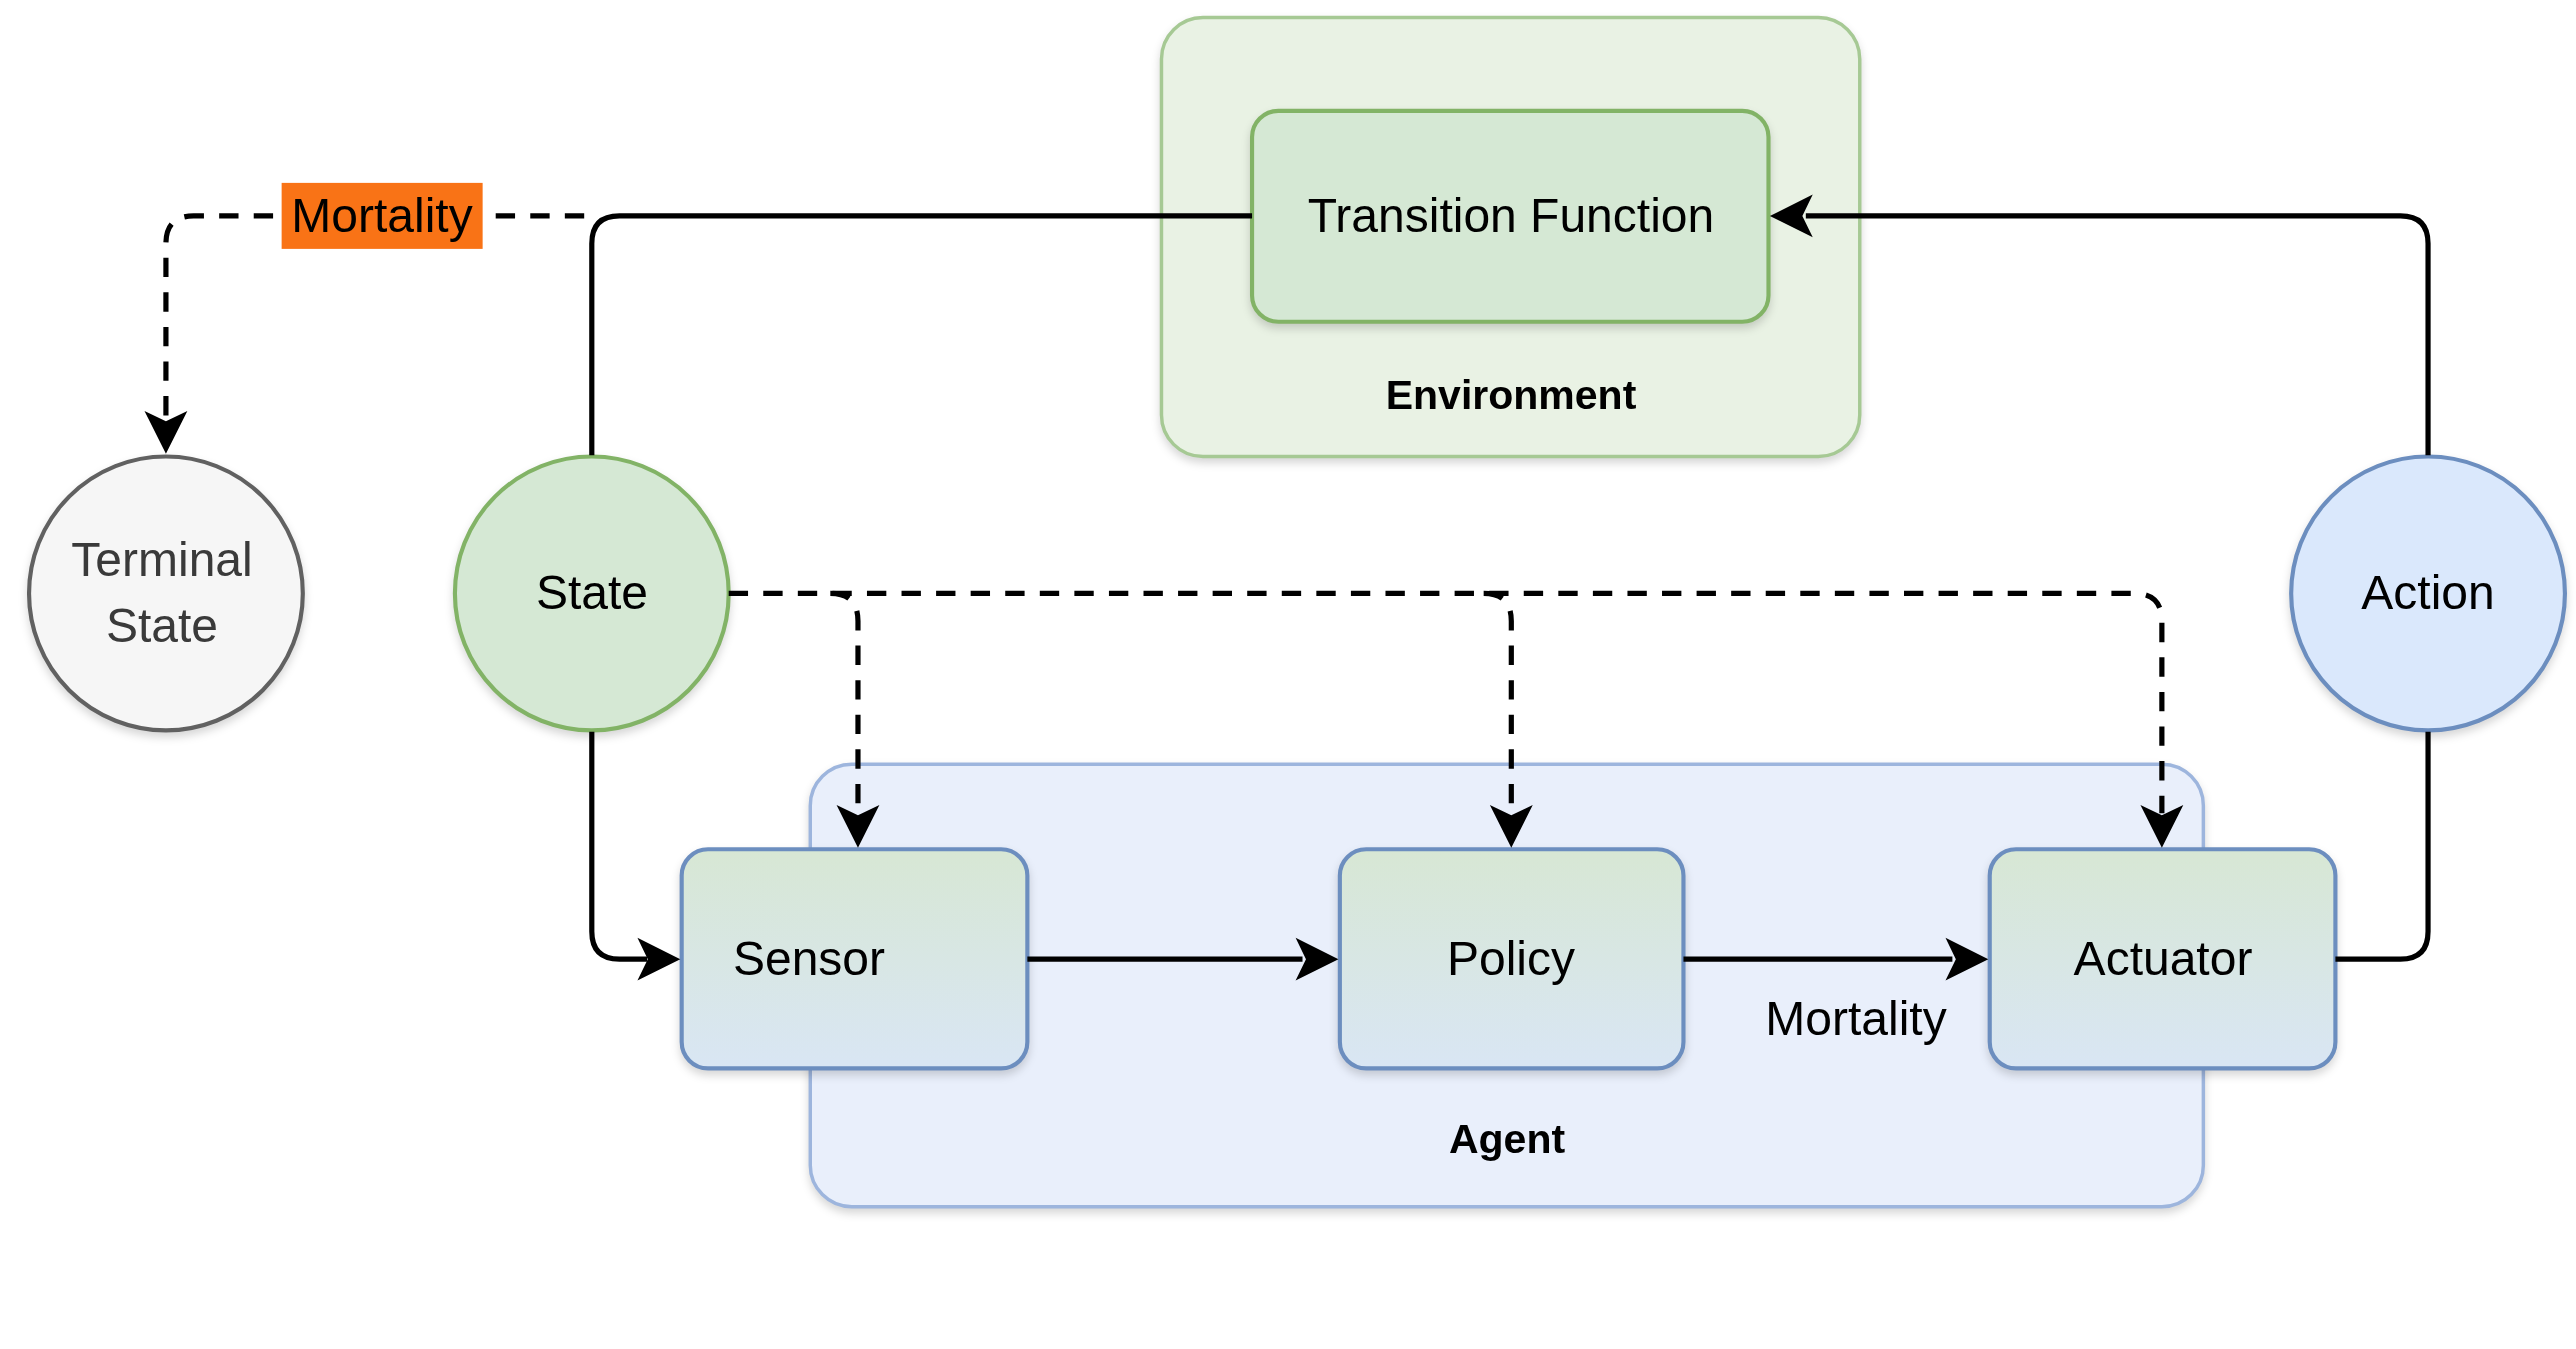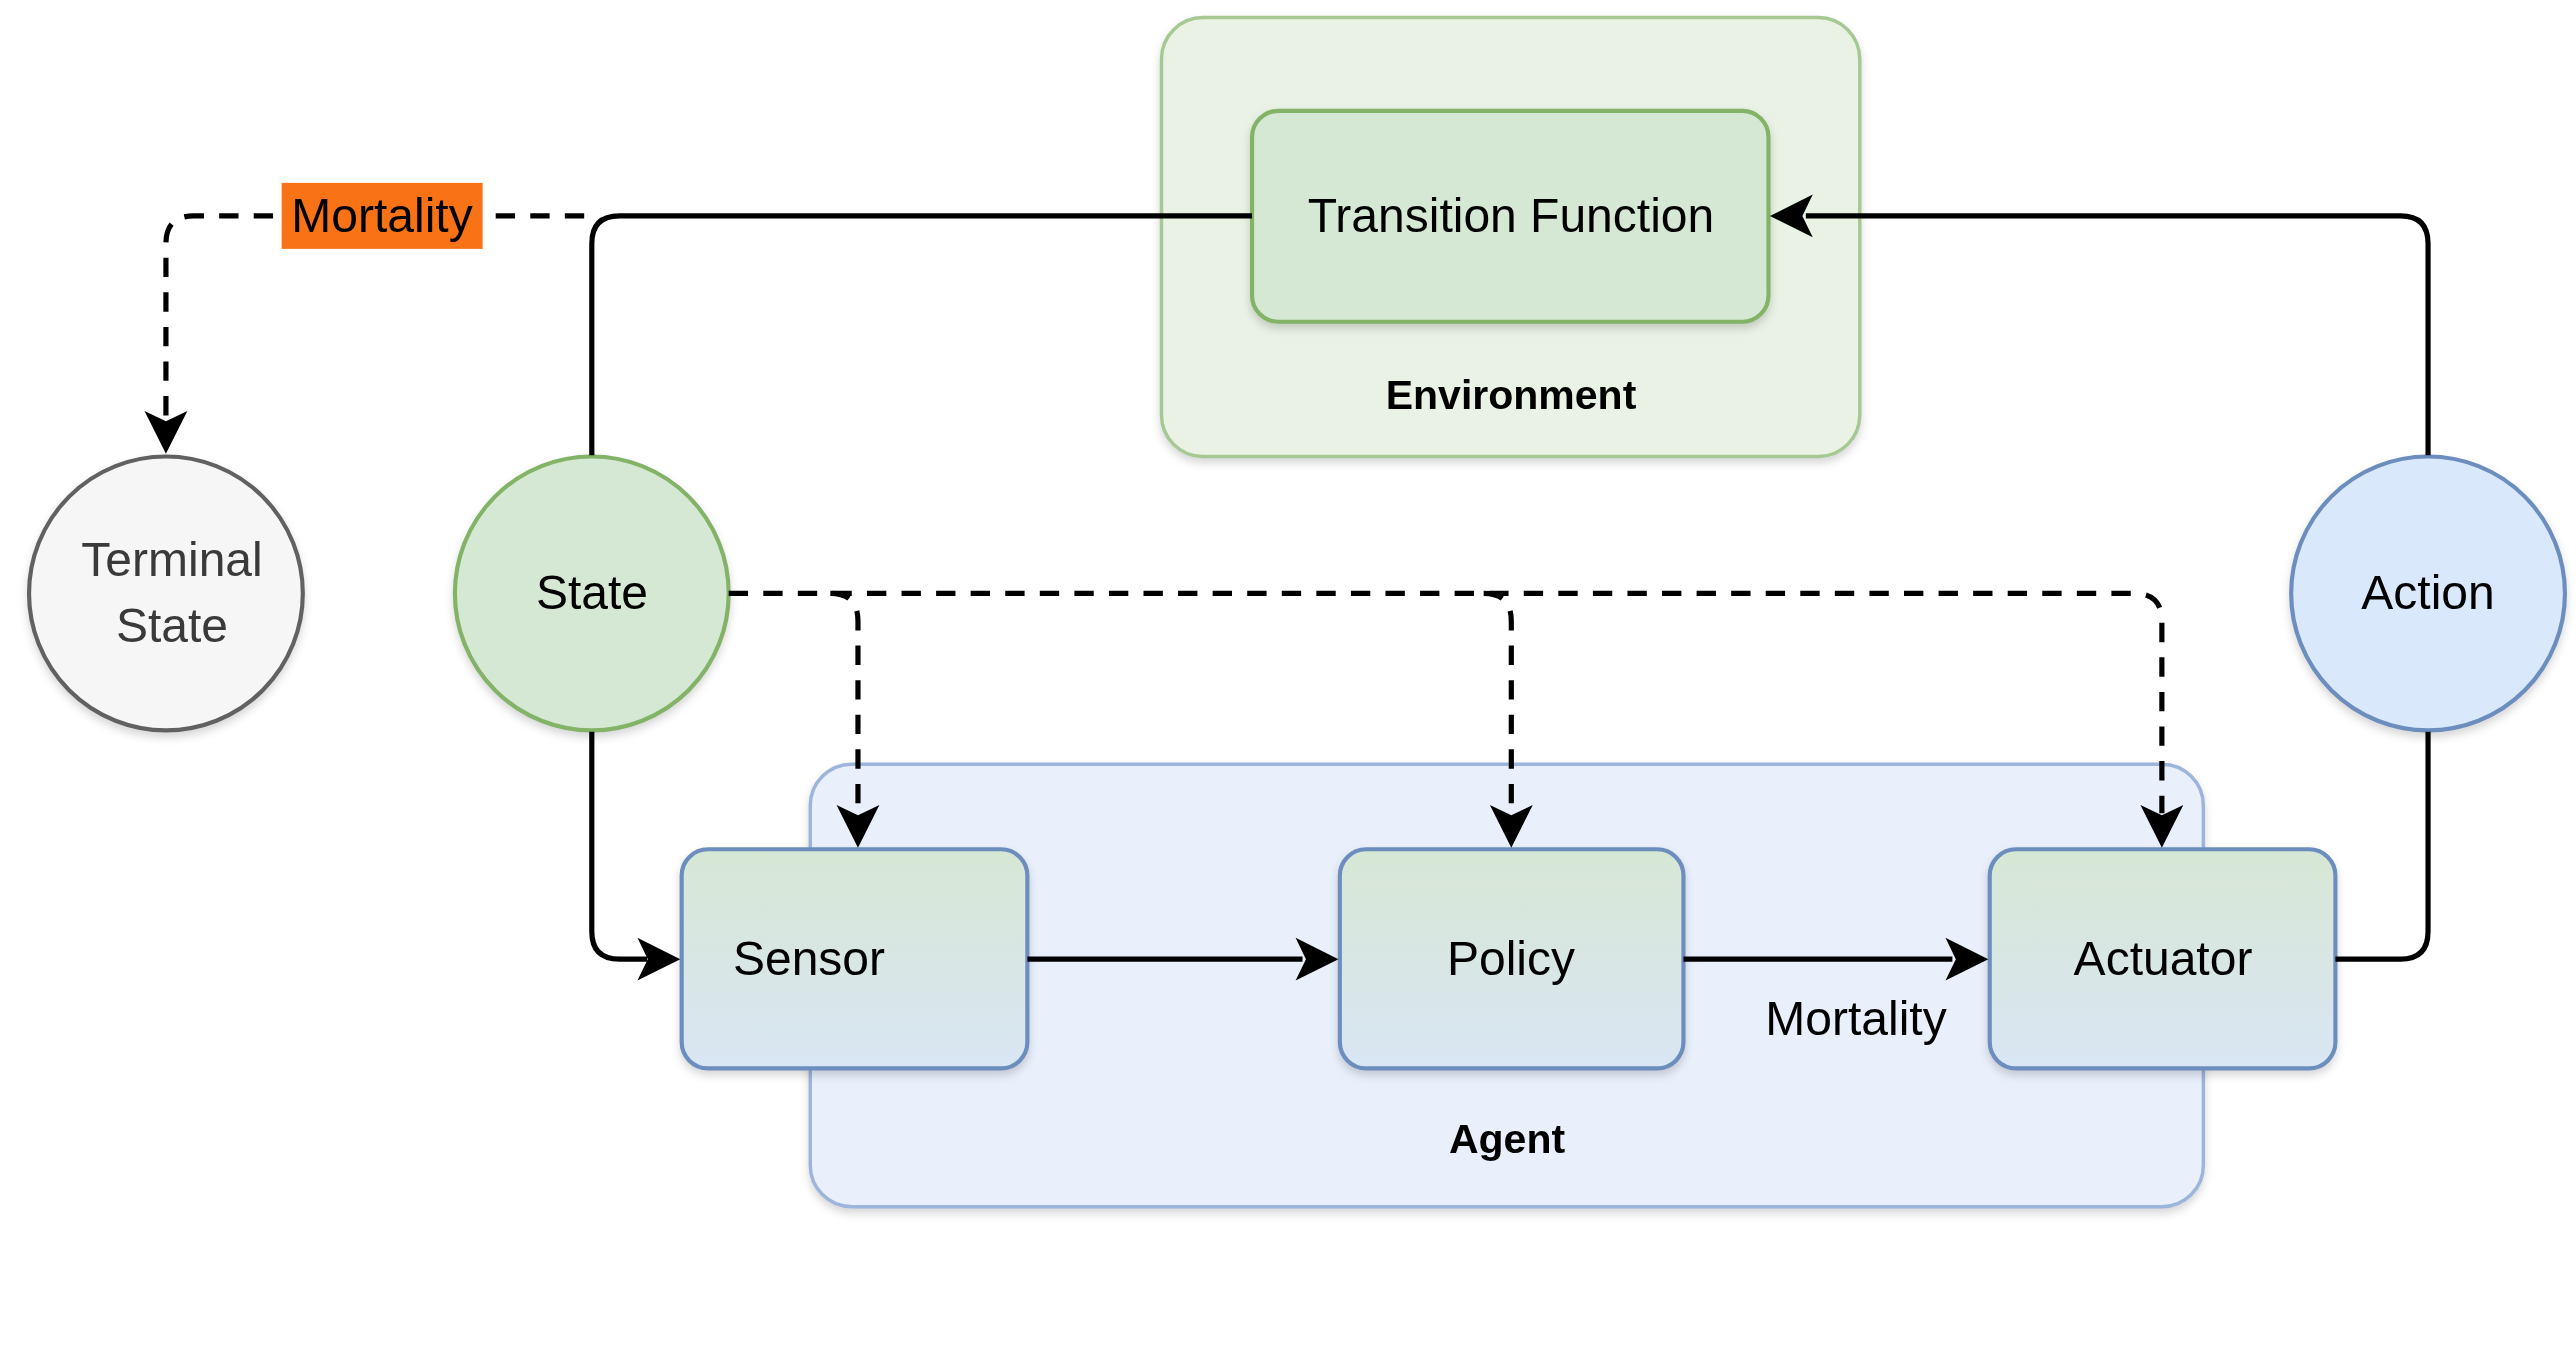--- a/index.html
+++ b/index.html
@@ -68,21 +68,21 @@
     <polygon points="3127,1226 3096,1164 3127,1179 3158,1164" style="fill:var(--line)"></polygon>
     <path d="M 1201 858 Q 1241 858 1241 898 L 1241 1176" style="fill:none;stroke:var(--line);stroke-width:7.5;stroke-dasharray:28 22"></path>
     <polygon points="1241,1226 1210,1164 1241,1179 1272,1164" style="fill:var(--line)"></polygon>
     <path d="M 2146 858 Q 2186 858 2186 898 L 2186 1176" style="fill:none;stroke:var(--line);stroke-width:7.5;stroke-dasharray:28 22"></path>
     <polygon points="2186,1226 2155,1164 2186,1179 2217,1164" style="fill:var(--line)"></polygon>
   </svg>
 
   <div class="label" style="left:1511px;top:216px">Transition Function</div>
   <div class="label bold" style="left:1511px;top:395px">Environment</div>
 
-  <div class="label gray" style="left:172px;top:593px">
+  <div class="label gray" style="left:162px;top:593px">
     <div>Terminal</div>
     <div>State</div>
   </div>
 
   <div class="label" style="left:592px;top:593px">State</div>
   <div class="label" style="left:2428px;top:593px">Action</div>
 
   <div class="label" style="left:809px;top:959px">Sensor</div>
   <div class="label" style="left:1511px;top:959px">Policy</div>
   <div class="label" style="left:2163px;top:959px">Actuator</div>

